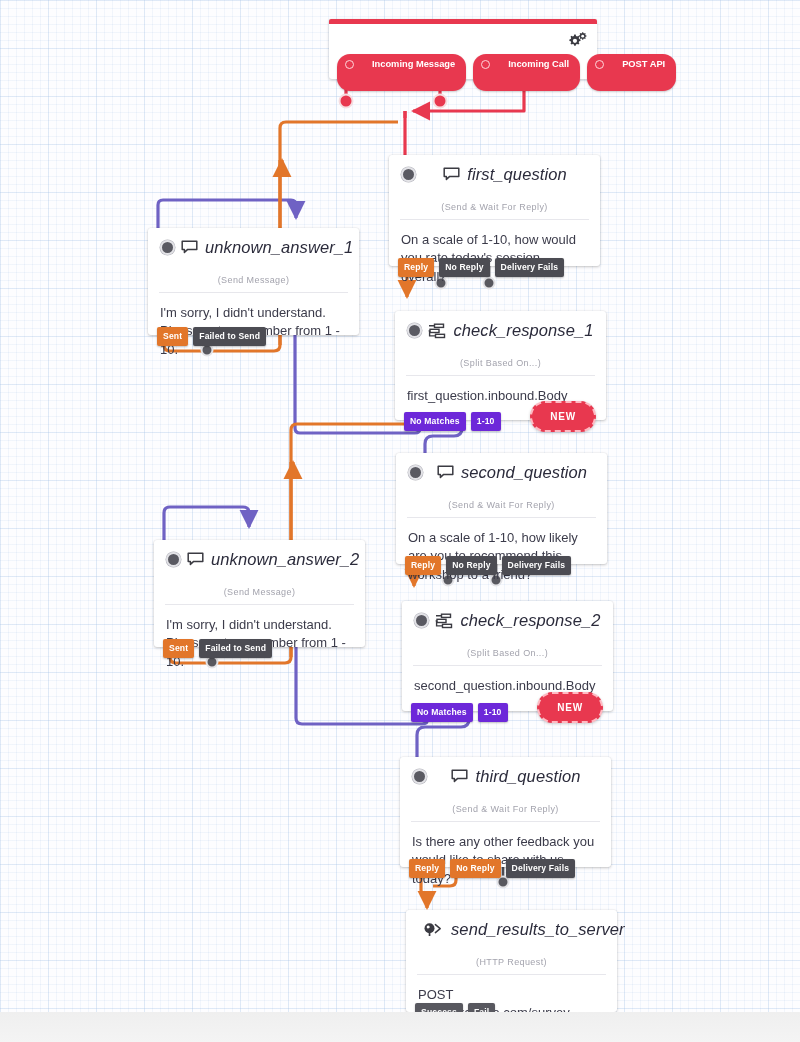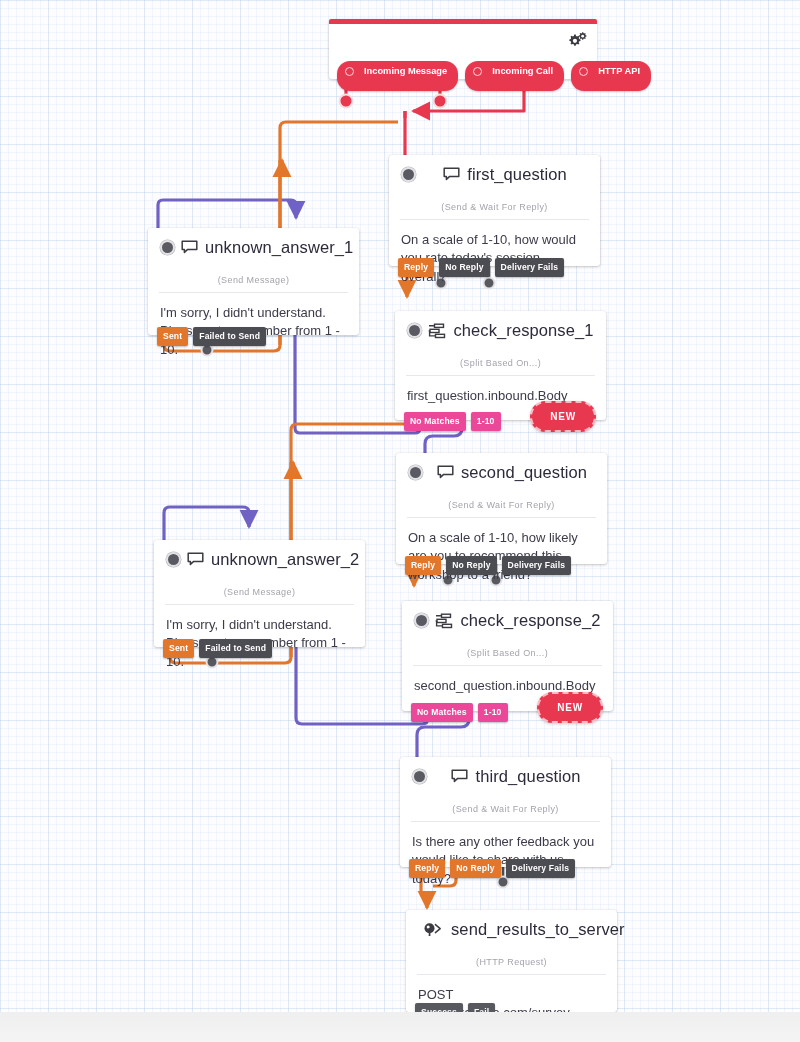--- a/index.html
+++ b/index.html
@@ -24,21 +24,21 @@
   #footer{
     position:absolute;left:0;top:1012px;width:800px;height:30px;
     background:linear-gradient(to bottom,#efefef,#f4f4f4);
   }
   svg#wires{position:absolute;left:0;top:0;width:800px;height:1012px;pointer-events:none;}
 
   .node{
     position:absolute;background:#ffffff;border-radius:3px;
     box-shadow:0 1px 3px rgba(0,0,0,.22), 0 0 0 .5px rgba(0,0,0,.04);
   }
-  .node .hdr{display:flex;align-items:center;padding:10px 12px 0 12px;}
+  .node .hdr{display:flex;align-items:center;padding:10px 12px 0 12px;font-style:italic;}
   .node .title{
     font-size:16.5px;color:#2b2b3b;letter-spacing:.1px;font-weight:400;
     white-space:nowrap;
   }
   .node .sub{
     text-align:center;font-size:9px;color:#a3a3ad;letter-spacing:.4px;
     margin-top:18px;padding-bottom:7px;
   }
   .node .divider{height:1px;background:#e7e7ec;margin:0 11px;}
   .node .body{
@@ -53,21 +53,21 @@
   .spacer{flex:1 1 auto;}
 
   .ports{position:absolute;left:9px;bottom:-11px;display:flex;gap:5px;align-items:flex-start;}
   .port{
     color:#fff;font-size:8.6px;font-weight:bold;letter-spacing:.15px;
     padding:5px 6px 5px 6px;border-radius:2px;white-space:nowrap;line-height:1;
     box-shadow:0 1px 2px rgba(0,0,0,.25);
   }
   .p-orange{background:#e2762a;}
   .p-dark{background:#4c4c53;}
-  .p-purple{background:#ec4899;}
+  .p-purple{background:#6d28d9;}
   .p-gray{background:#58585f;}
 
   .badge-new{
     position:absolute;right:10px;bottom:-12px;
     background:#e8384f;color:#fff;font-size:10px;font-weight:bold;letter-spacing:.8px;
     border-radius:16px;padding:8px 18px;
     border:2px dashed #ffb9c2;
     box-shadow:0 1px 3px rgba(0,0,0,.2);
   }
 
@@ -77,21 +77,21 @@
     box-shadow:0 1px 3px rgba(0,0,0,.22);
   }
   #trigger .topbar{height:5px;background:#e8384f;border-radius:2px 2px 0 0;}
   #trigger .tname{
     text-align:center;color:#e8384f;font-size:16px;padding:9px 0 5px 0;letter-spacing:.2px;
   }
   #trigger .gear{position:absolute;right:10px;top:12px;}
   .trig-ports{position:absolute;left:8px;bottom:-12px;display:flex;gap:7px;}
   .trig-port{
     background:#e8384f;color:#fff;font-size:9.3px;font-weight:bold;
-    border-radius:13px;padding:5px 11px 15px 8px;display:flex;align-items:center;gap:10px;
+    border-radius:13px;padding:5px 11px 22px 8px;display:flex;align-items:center;gap:18px;
     white-space:nowrap;box-shadow:0 1px 2px rgba(0,0,0,.2);
   }
   .trig-port .ring{
     width:7px;height:7px;border-radius:50%;border:1.4px solid #ffd4da;flex:0 0 auto;
   }
 </style>
 </head>
 <body>
 
 <div id="canvas">
@@ -216,21 +216,21 @@
       <div class="trig-port">
         <span class="ring"></span>
         <span>Incoming Message</span>
       </div>
       <div class="trig-port">
         <span class="ring"></span>
         <span>Incoming Call</span>
       </div>
       <div class="trig-port">
         <span class="ring"></span>
-        <span>HTTP API</span>
+        <span>POST API</span>
       </div>
     </div>
   </div>
 
   <div class="node" style="left:389px;top:155px;width:211px;height:111px;">
     <div class="hdr">
       <span class="dot-handle"></span>
       <span class="spacer"></span>
       <span class="nicon">
         <svg width="17" height="15" viewBox="0 0 17 15">

